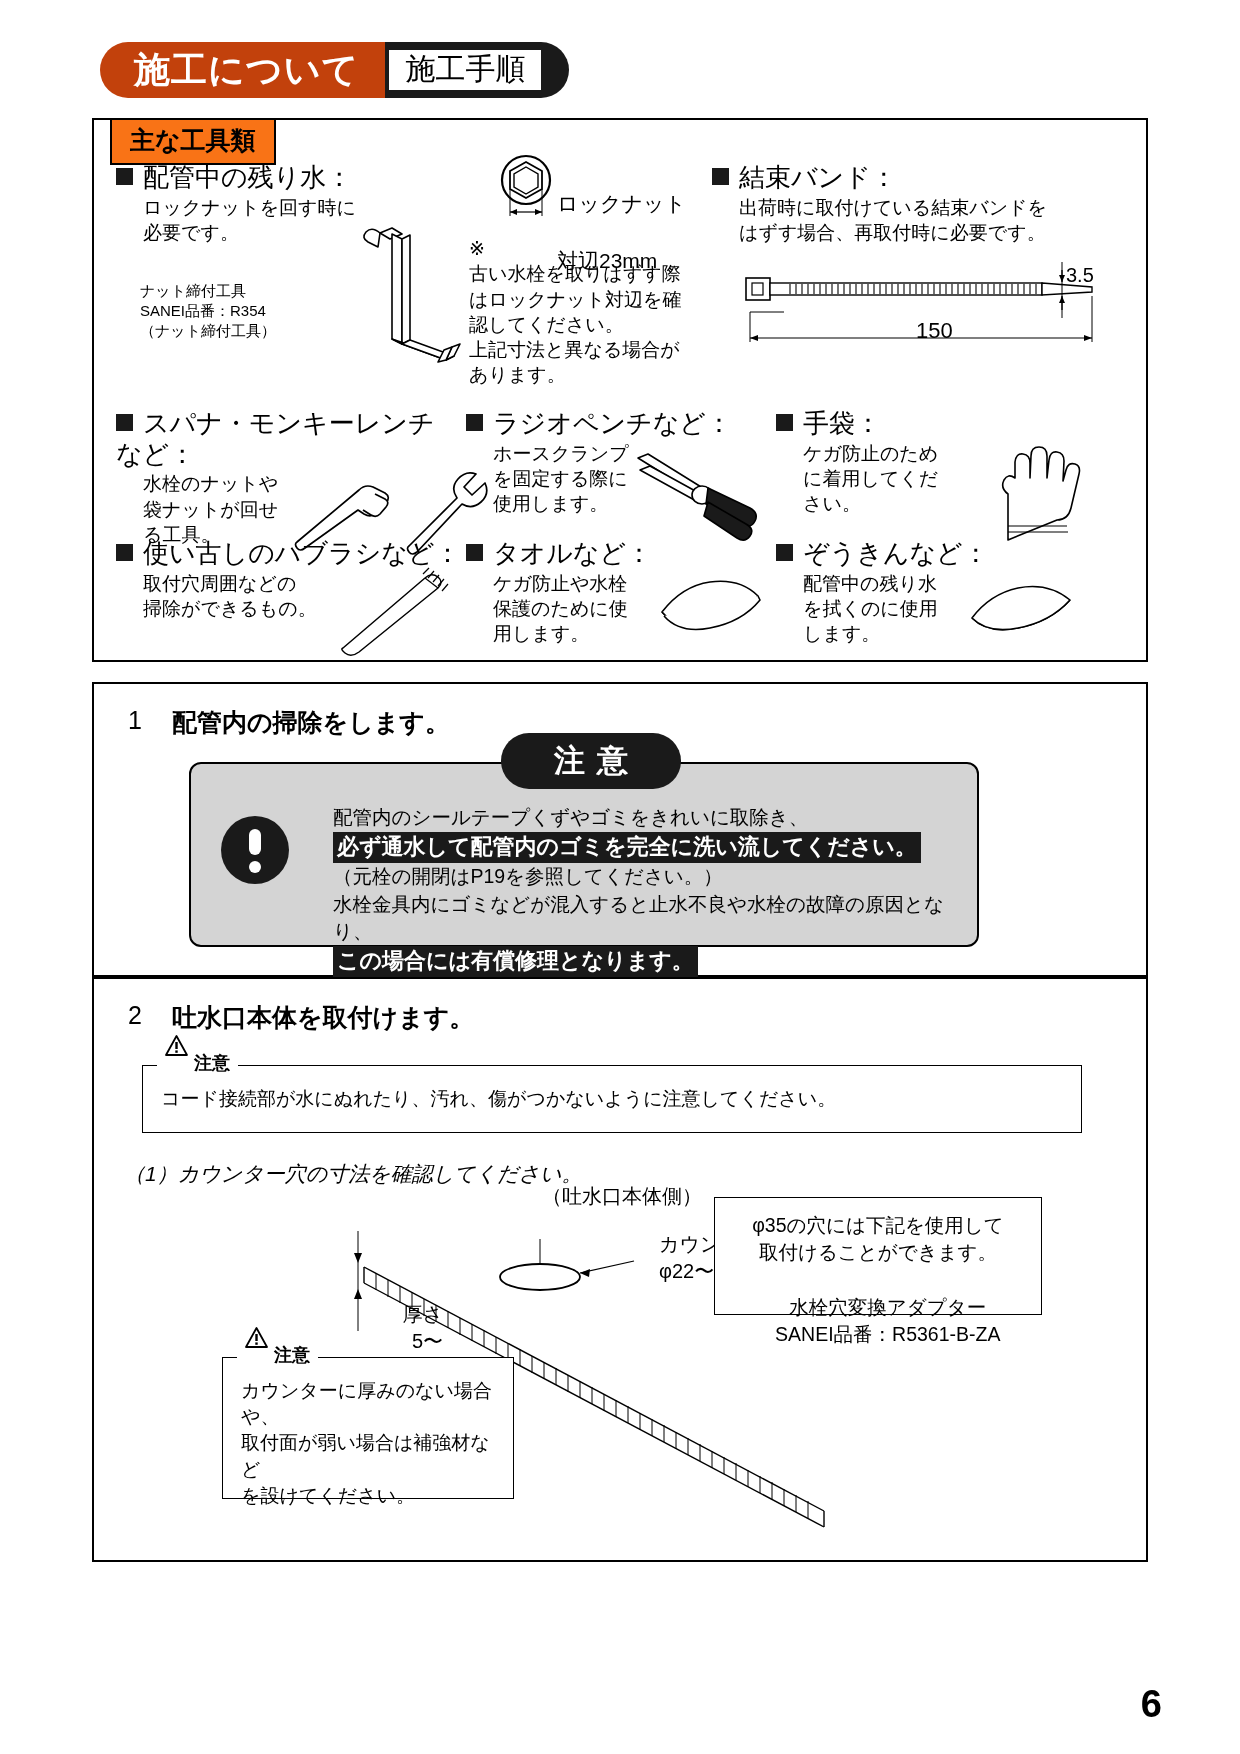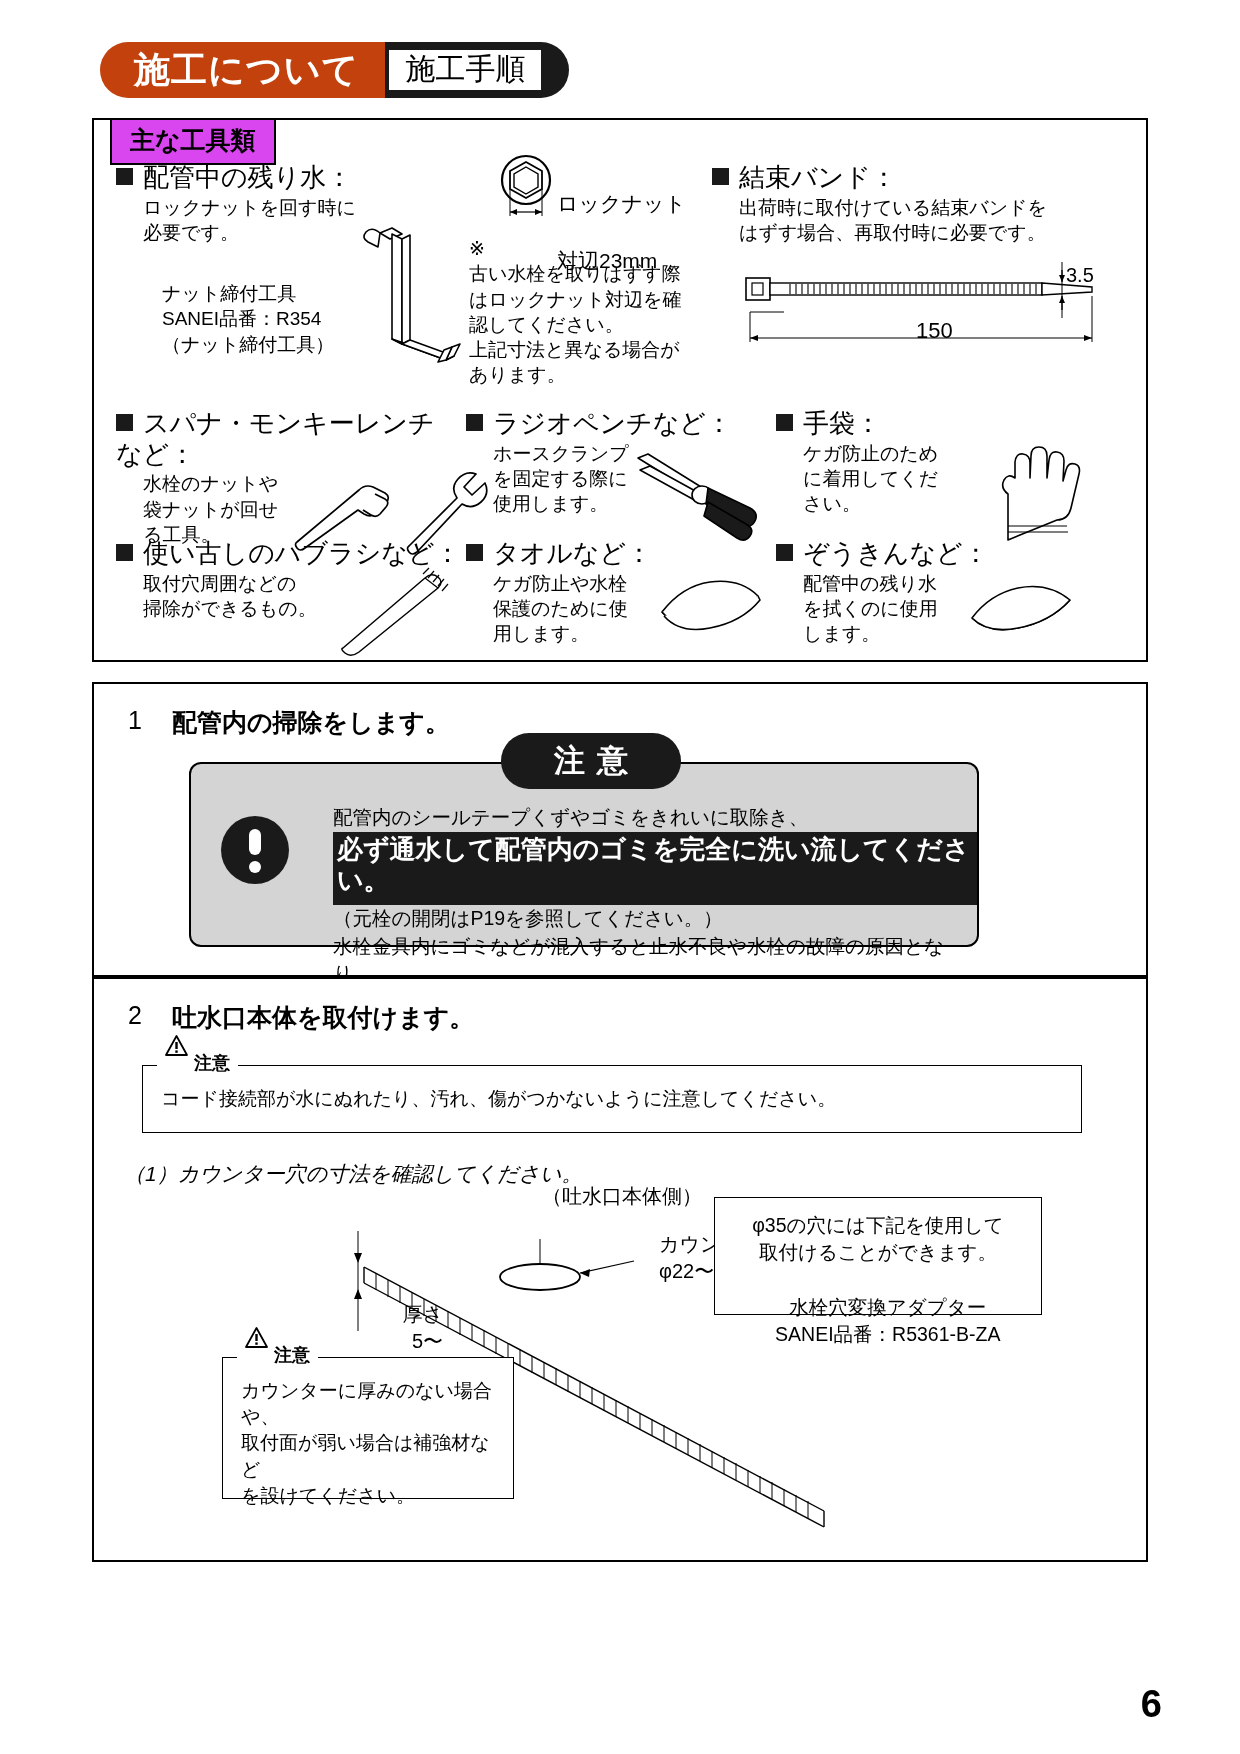--- a/index.html
+++ b/index.html
@@ -58,21 +58,21 @@
     background: #fff;
   }
 
   
   #tools-panel { left: 92px; top: 118px; width: 1056px; height: 544px; }
 
   .tools-title {
     position: absolute;
     left: 16px;
     top: 0px;
-    background: #d946ef;
+    background: #f97316;
     border: 2px solid #000;
     padding: 4px 18px 6px 18px;
     font-size: 25px;
     font-weight: bold;
     transform: translateY(-2px);
   }
 
   .bullet {
     display: inline-block;
     width: 17px;
@@ -88,24 +88,24 @@
     white-space: pre-line;
   }
   .tool-body {
     font-size: 19px;
     line-height: 1.33;
     white-space: pre-line;
     margin-top: 2px;
     margin-left: 27px;
   }
   .tool-extra {
-    font-size: 19px;
+    font-size: 15px;
     line-height: 1.33;
     white-space: pre-line;
-    margin-left: 46px;
+    margin-left: 24px;
   }
   .tool-note {
     font-size: 19px;
     line-height: 1.33;
     white-space: pre-line;
   }
 
   .abs { position: absolute; }
 
   
@@ -180,22 +180,22 @@
     position: absolute;
     left: 142px;
     top: 40px;
     font-size: 19.5px;
     line-height: 1.42;
   }
   .caution-lines .hl {
     background: #1a1a1a;
     color: #fff;
     font-weight: bold;
-    font-size: 26px;
-    padding: 2px 4px 9px 4px;
+    font-size: 22px;
+    padding: 2px 4px 3px 4px;
     display: inline-block;
     line-height: 1.2;
   }
   .caution-lines .plain { display: block; }
 
   
   .mini-caution {
     position: absolute;
     border: 1.5px solid #000;
     background: #fff;

